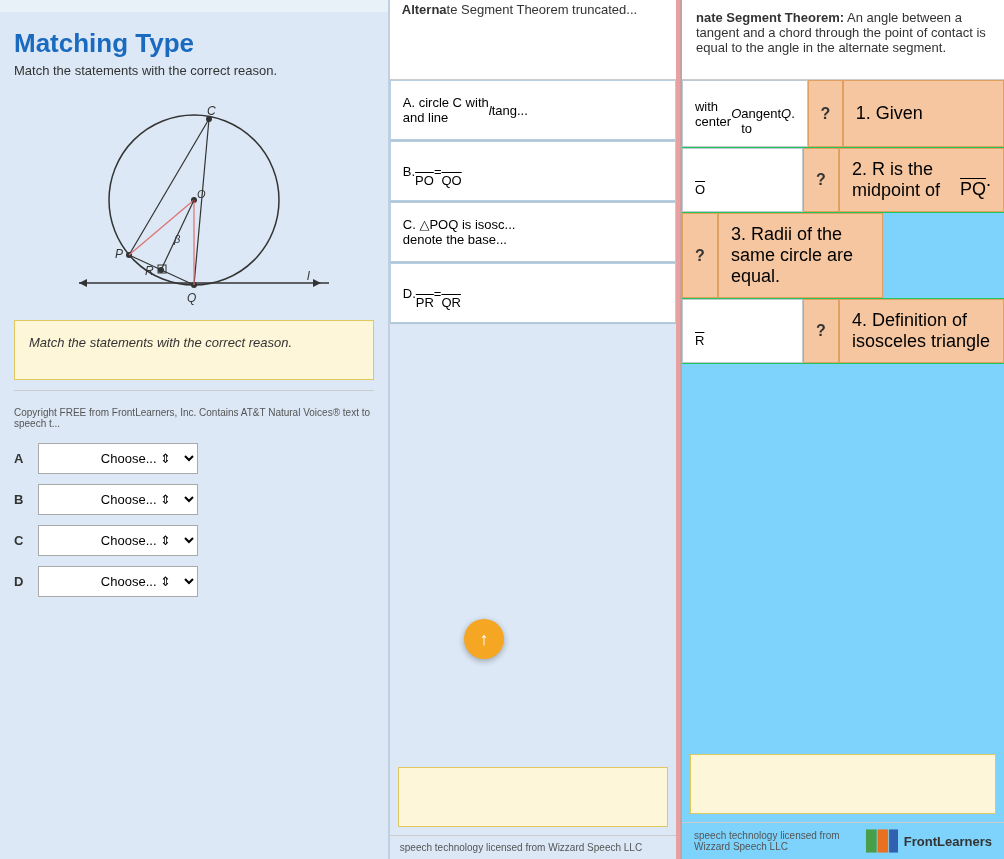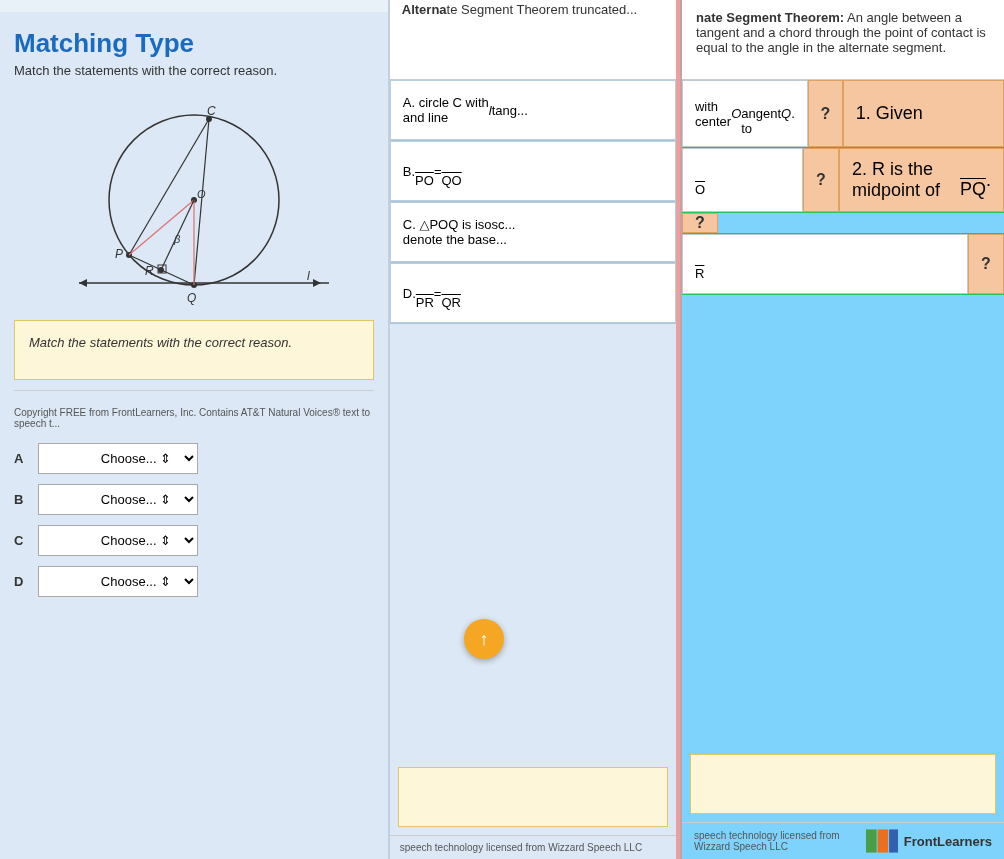--- a/index.html
+++ b/index.html
@@ -449,27 +449,29 @@
       <div class="right-row">
         <div class="right-statement-cell">
             <span class="overline">O</span>
           </div>
         <div class="right-question-cell">?</div>
         <div class="right-reason-cell">2. R is the midpoint of <span class="overline">PQ</span>.</div>
       </div>
 
       <div class="right-row">
         <div class="right-question-cell">?</div>
+        <div class="right-reason-cell">3. Radii of the same circle are equal.</div>
       </div>
 
       <div class="right-row">
         <div class="right-statement-cell">
             <span class="overline">R</span>
           </div>
         <div class="right-question-cell">?</div>
+        <div class="right-reason-cell">4. Definition of isosceles triangle</div>
       </div>
     </div>
 
     <div class="right-yellow-box"></div>
 
     <div class="right-copyright">
       <span>speech technology licensed from Wizzard Speech LLC</span>
       <div class="frontlearners-logo">
         <svg class="logo-icon" viewBox="0 0 36 26">
           <rect x="0" y="0" width="12" height="26" fill="#4a9e4a"></rect>

